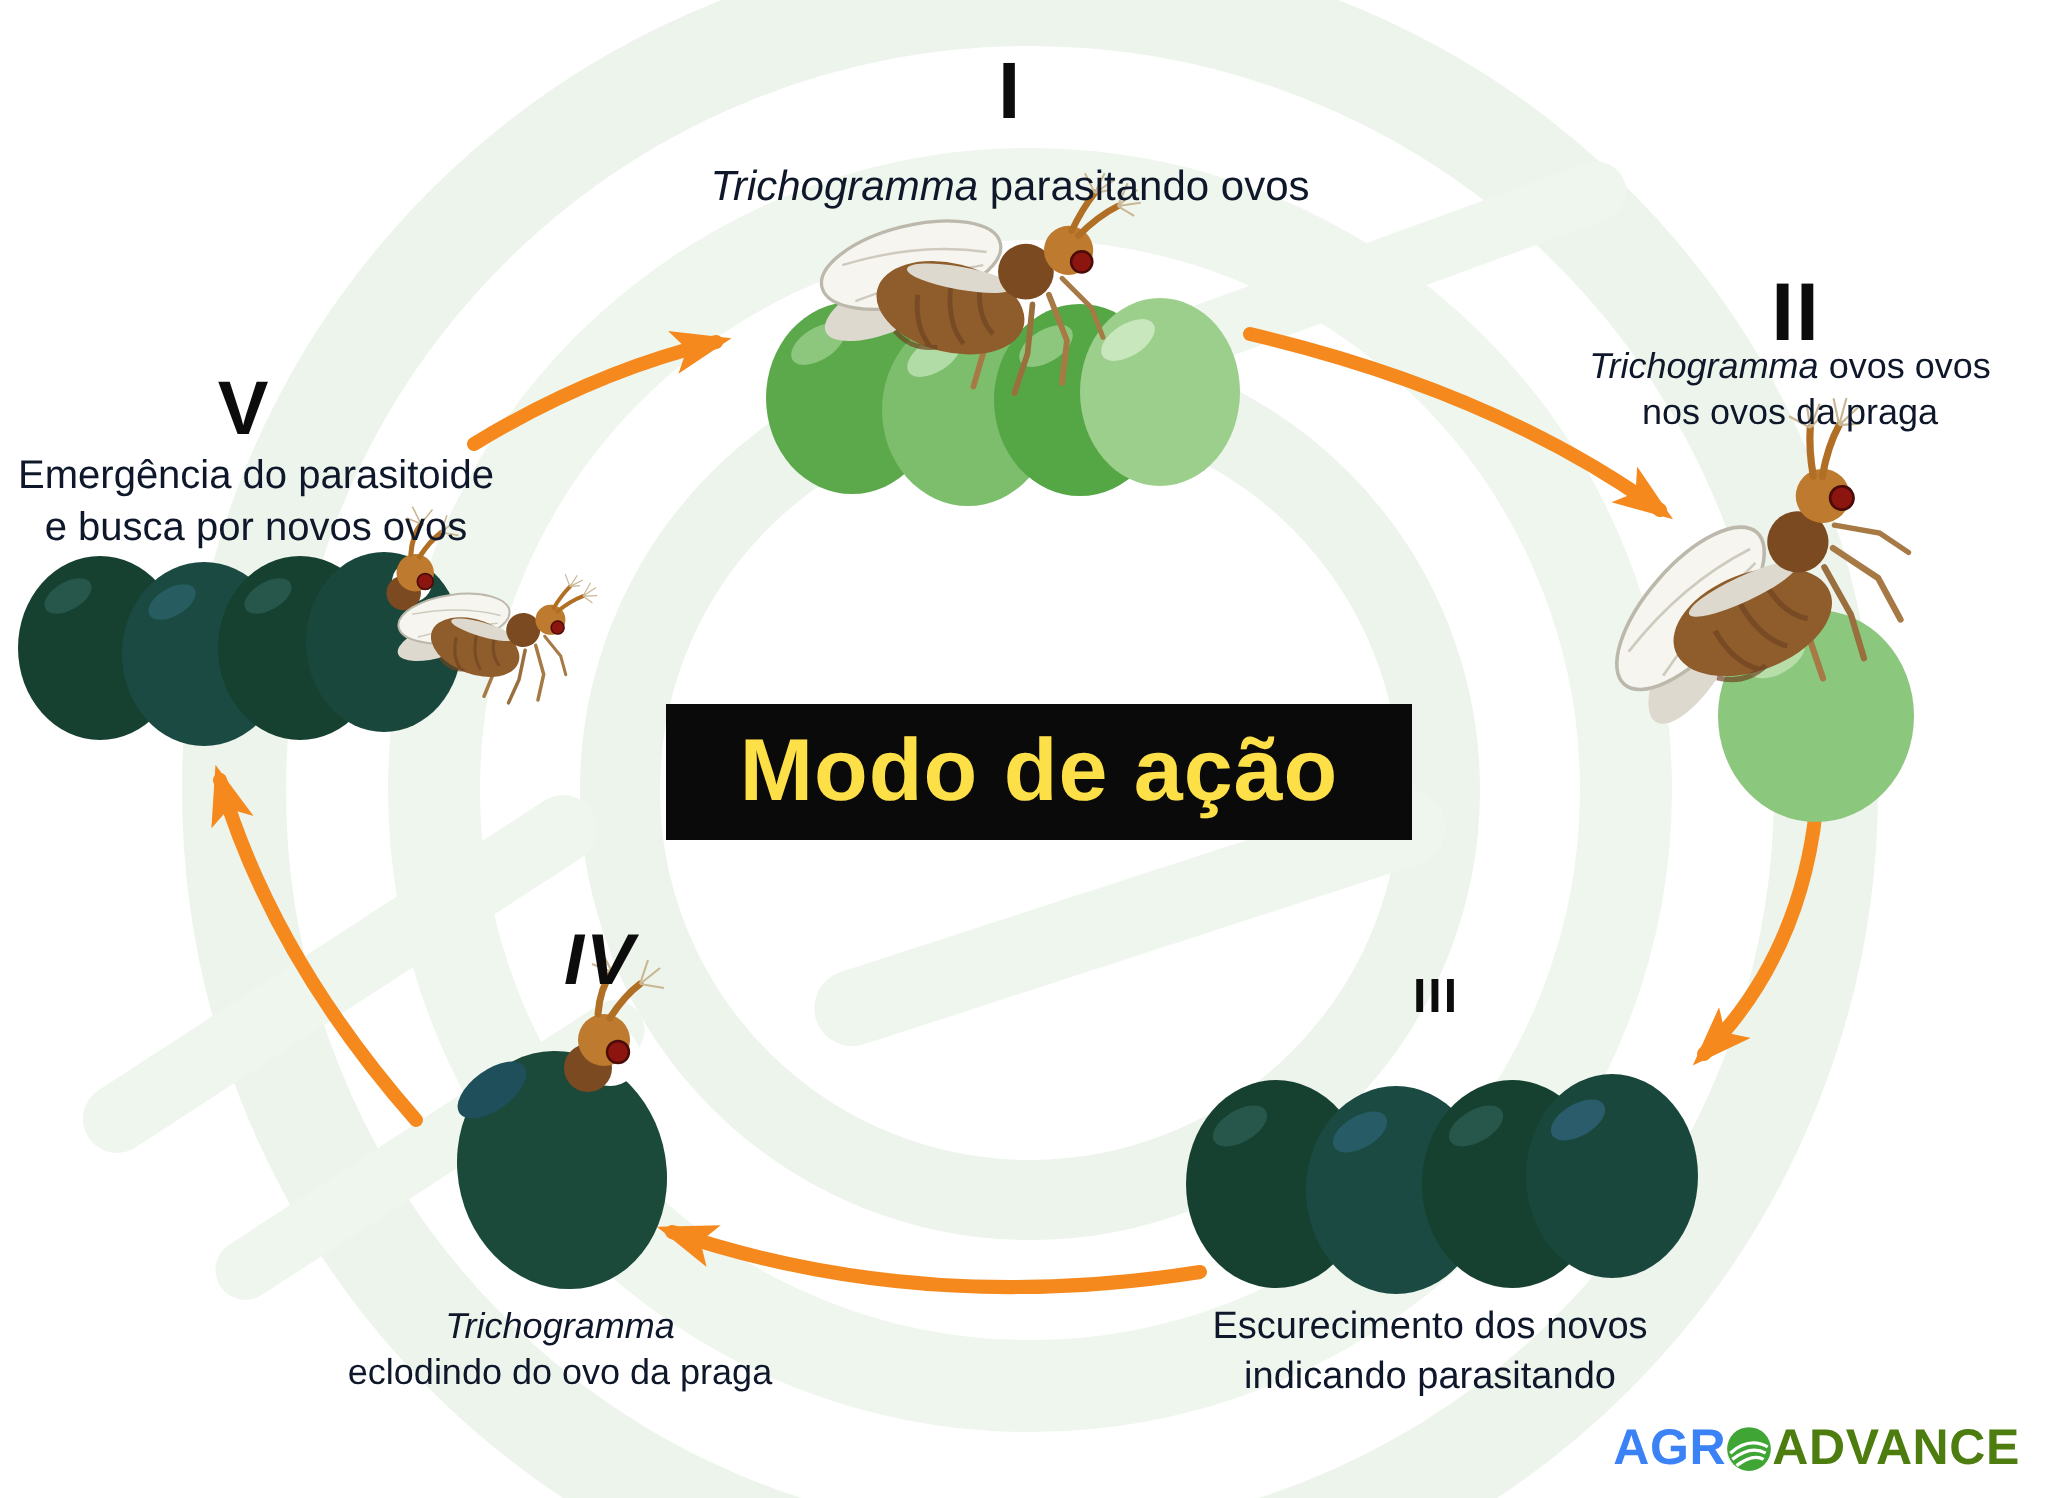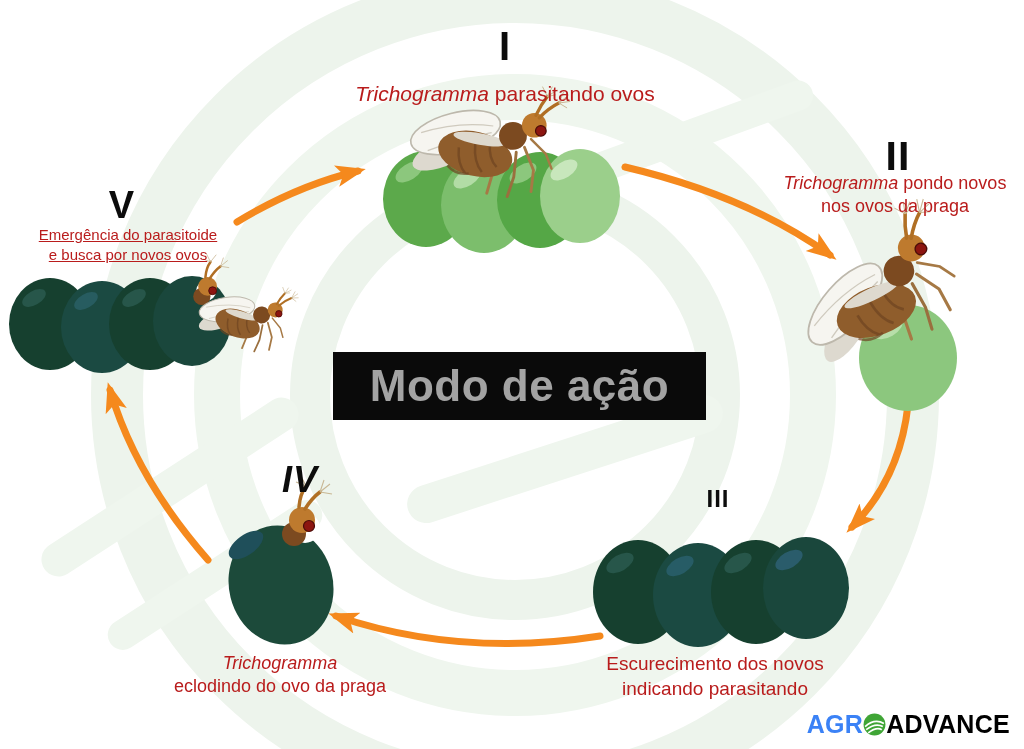--- a/index.html
+++ b/index.html
@@ -7,34 +7,34 @@
     position:relative;width:1024px;height:749px;background:#ffffff;
     overflow:hidden;font-family:"Liberation Sans","DejaVu Sans",sans-serif;
   }
   .wm{position:absolute;left:0;top:0;pointer-events:none;}
   .layer{position:absolute;left:0;top:0;}
   .numeral{
     position:absolute;font-weight:800;font-size:40px;color:#0c0c0c;
     text-align:center;letter-spacing:1px;line-height:1;
   }
   .caption{
-    position:absolute;font-size:20px;color:#b91c1c;text-align:center;line-height:1.3;
+    position:absolute;font-size:20px;color:#0f172a;text-align:center;line-height:1.3;
   }
   .caption em{font-style:italic;}
   .title-box{
     position:absolute;left:333px;top:352px;width:373px;height:68px;
-    background:#0a0a0a;color:#a3a3a3;display:flex;align-items:center;justify-content:center;
+    background:#0a0a0a;color:#fde047;display:flex;align-items:center;justify-content:center;
     font-size:44px;font-weight:800;letter-spacing:0.5px;
   }
   .logo{
     position:absolute;right:14px;bottom:12px;display:flex;align-items:center;
     font-weight:800;font-size:25px;letter-spacing:0.3px;line-height:1;
   }
   .logo .g{color:#3b82f6;}
-  .logo .b{color:#000000;}
+  .logo .b{color:#4d7c0f;}
   .logo .globe{width:25px;height:25px;margin:0 -1px;display:inline-block;vertical-align:middle;}
 </style>
 </head>
 <body>
 
 <div class="canvas">
 
   <svg class="wm" width="1024" height="749" aria-hidden="true">
     <g fill="none" stroke="#EDF4EC">
       <circle cx="515" cy="395" r="398" stroke-width="52"></circle>
@@ -145,38 +145,38 @@
     <use href="#wasp" transform="translate(247,320) rotate(6) scale(0.5) translate(-100,-75)"></use>
   </svg>
 
   <div class="numeral" style="left:455px;top:26px;width:100px;">I</div>
   <div class="caption" style="left:285px;top:80px;width:440px;font-size:21px;">
     <em>Trichogramma</em><span> parasitando ovos</span>
   </div>
 
   <div class="numeral" style="left:848px;top:136px;width:100px;font-size:41px;">II</div>
   <div class="caption" style="left:770px;top:172px;width:250px;font-size:18px;">
-    <div><em>Trichogramma</em><span> pondo novos</span></div>
+    <div><em>Trichogramma</em><span> ovos ovos</span></div>
     <div>nos ovos da praga</div>
   </div>
 
   <div class="numeral" style="left:668px;top:487px;width:100px;font-size:24px;">III</div>
   <div class="caption" style="left:590px;top:652px;width:250px;font-size:19px;">
     <div>Escurecimento dos novos</div>
     <div>indicando parasitando</div>
   </div>
 
   <div class="numeral" style="left:250px;top:462px;width:100px;font-size:36px;font-style:italic;">IV</div>
   <div class="caption" style="left:150px;top:652px;width:260px;font-size:18px;">
     <div><em>Trichogramma</em></div>
     <div>eclodindo do ovo da praga</div>
   </div>
 
   <div class="numeral" style="left:72px;top:186px;width:100px;font-size:38px;">V</div>
-  <div class="caption" style="left:8px;top:225px;width:240px;font-size:15px;text-decoration:underline;">
+  <div class="caption" style="left:8px;top:225px;width:240px;font-size:20px;">
     <div>Emergência do parasitoide</div>
     <div>e busca por novos ovos</div>
   </div>
 
   <div class="title-box">Modo de ação</div>
 
   <div class="logo">
     <span class="g">AGR</span>
     <svg class="globe" viewBox="0 0 24 24" aria-hidden="true">
       <circle cx="12" cy="12" r="10.5" fill="#3FA535"></circle>

